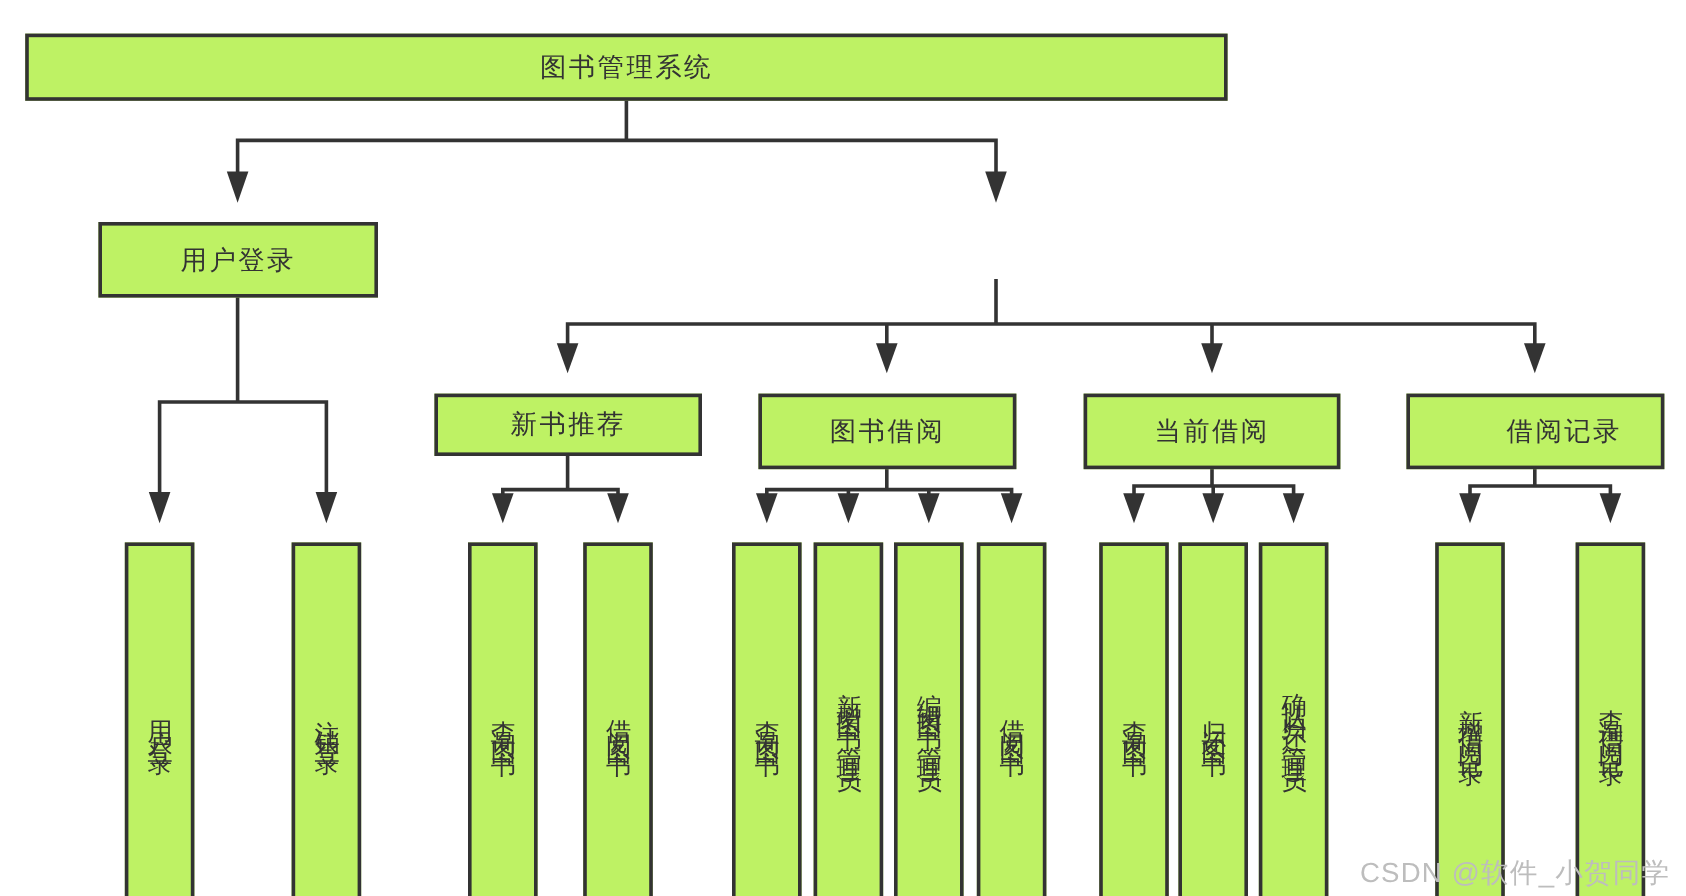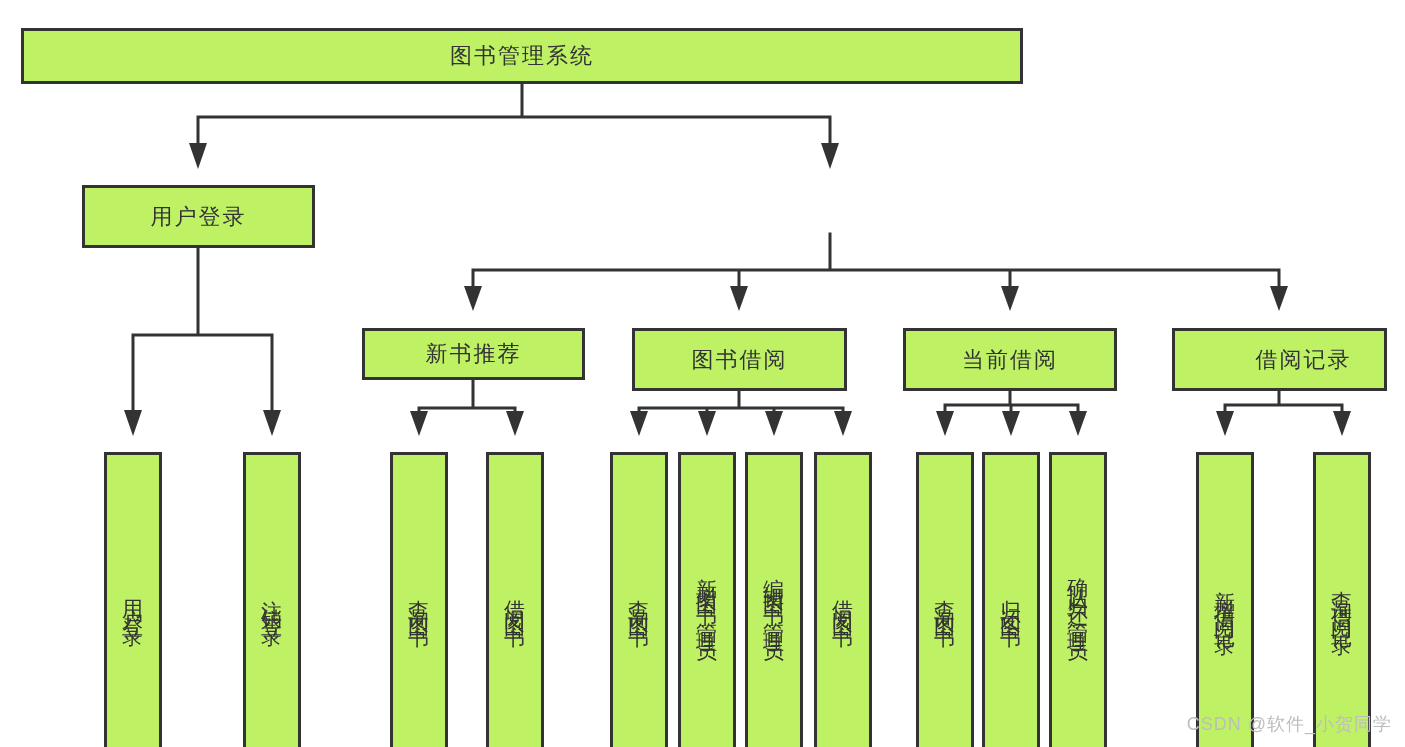--- a/index.html
+++ b/index.html
@@ -19,21 +19,21 @@
   .v-box {
     writing-mode: vertical-rl; text-orientation: mixed;
     font-size: 21px; letter-spacing: 9px; line-height: 1;
   }
   .root-box { font-size: 22px; }
   svg.wires { position: absolute; left: 0; top: 0; pointer-events: none; }
   .wire { stroke: #333333; stroke-width: 3; fill: none; stroke-linecap: square; }
   .arrow { fill: #333333; stroke: none; }
   .watermark {
     position: absolute; top: 712px; right: 13px;
-    font-size: 18px; color: #bdbdbd; letter-spacing: 1px; white-space: nowrap;
+    font-size: 23px; color: #bdbdbd; letter-spacing: 1px; white-space: nowrap;
   }
 </style>
 </head>
 <body>
 
 <div id="stage">
 
   <svg class="wires" width="1405" height="747" viewBox="0 0 1405 747">
 
     <g>

